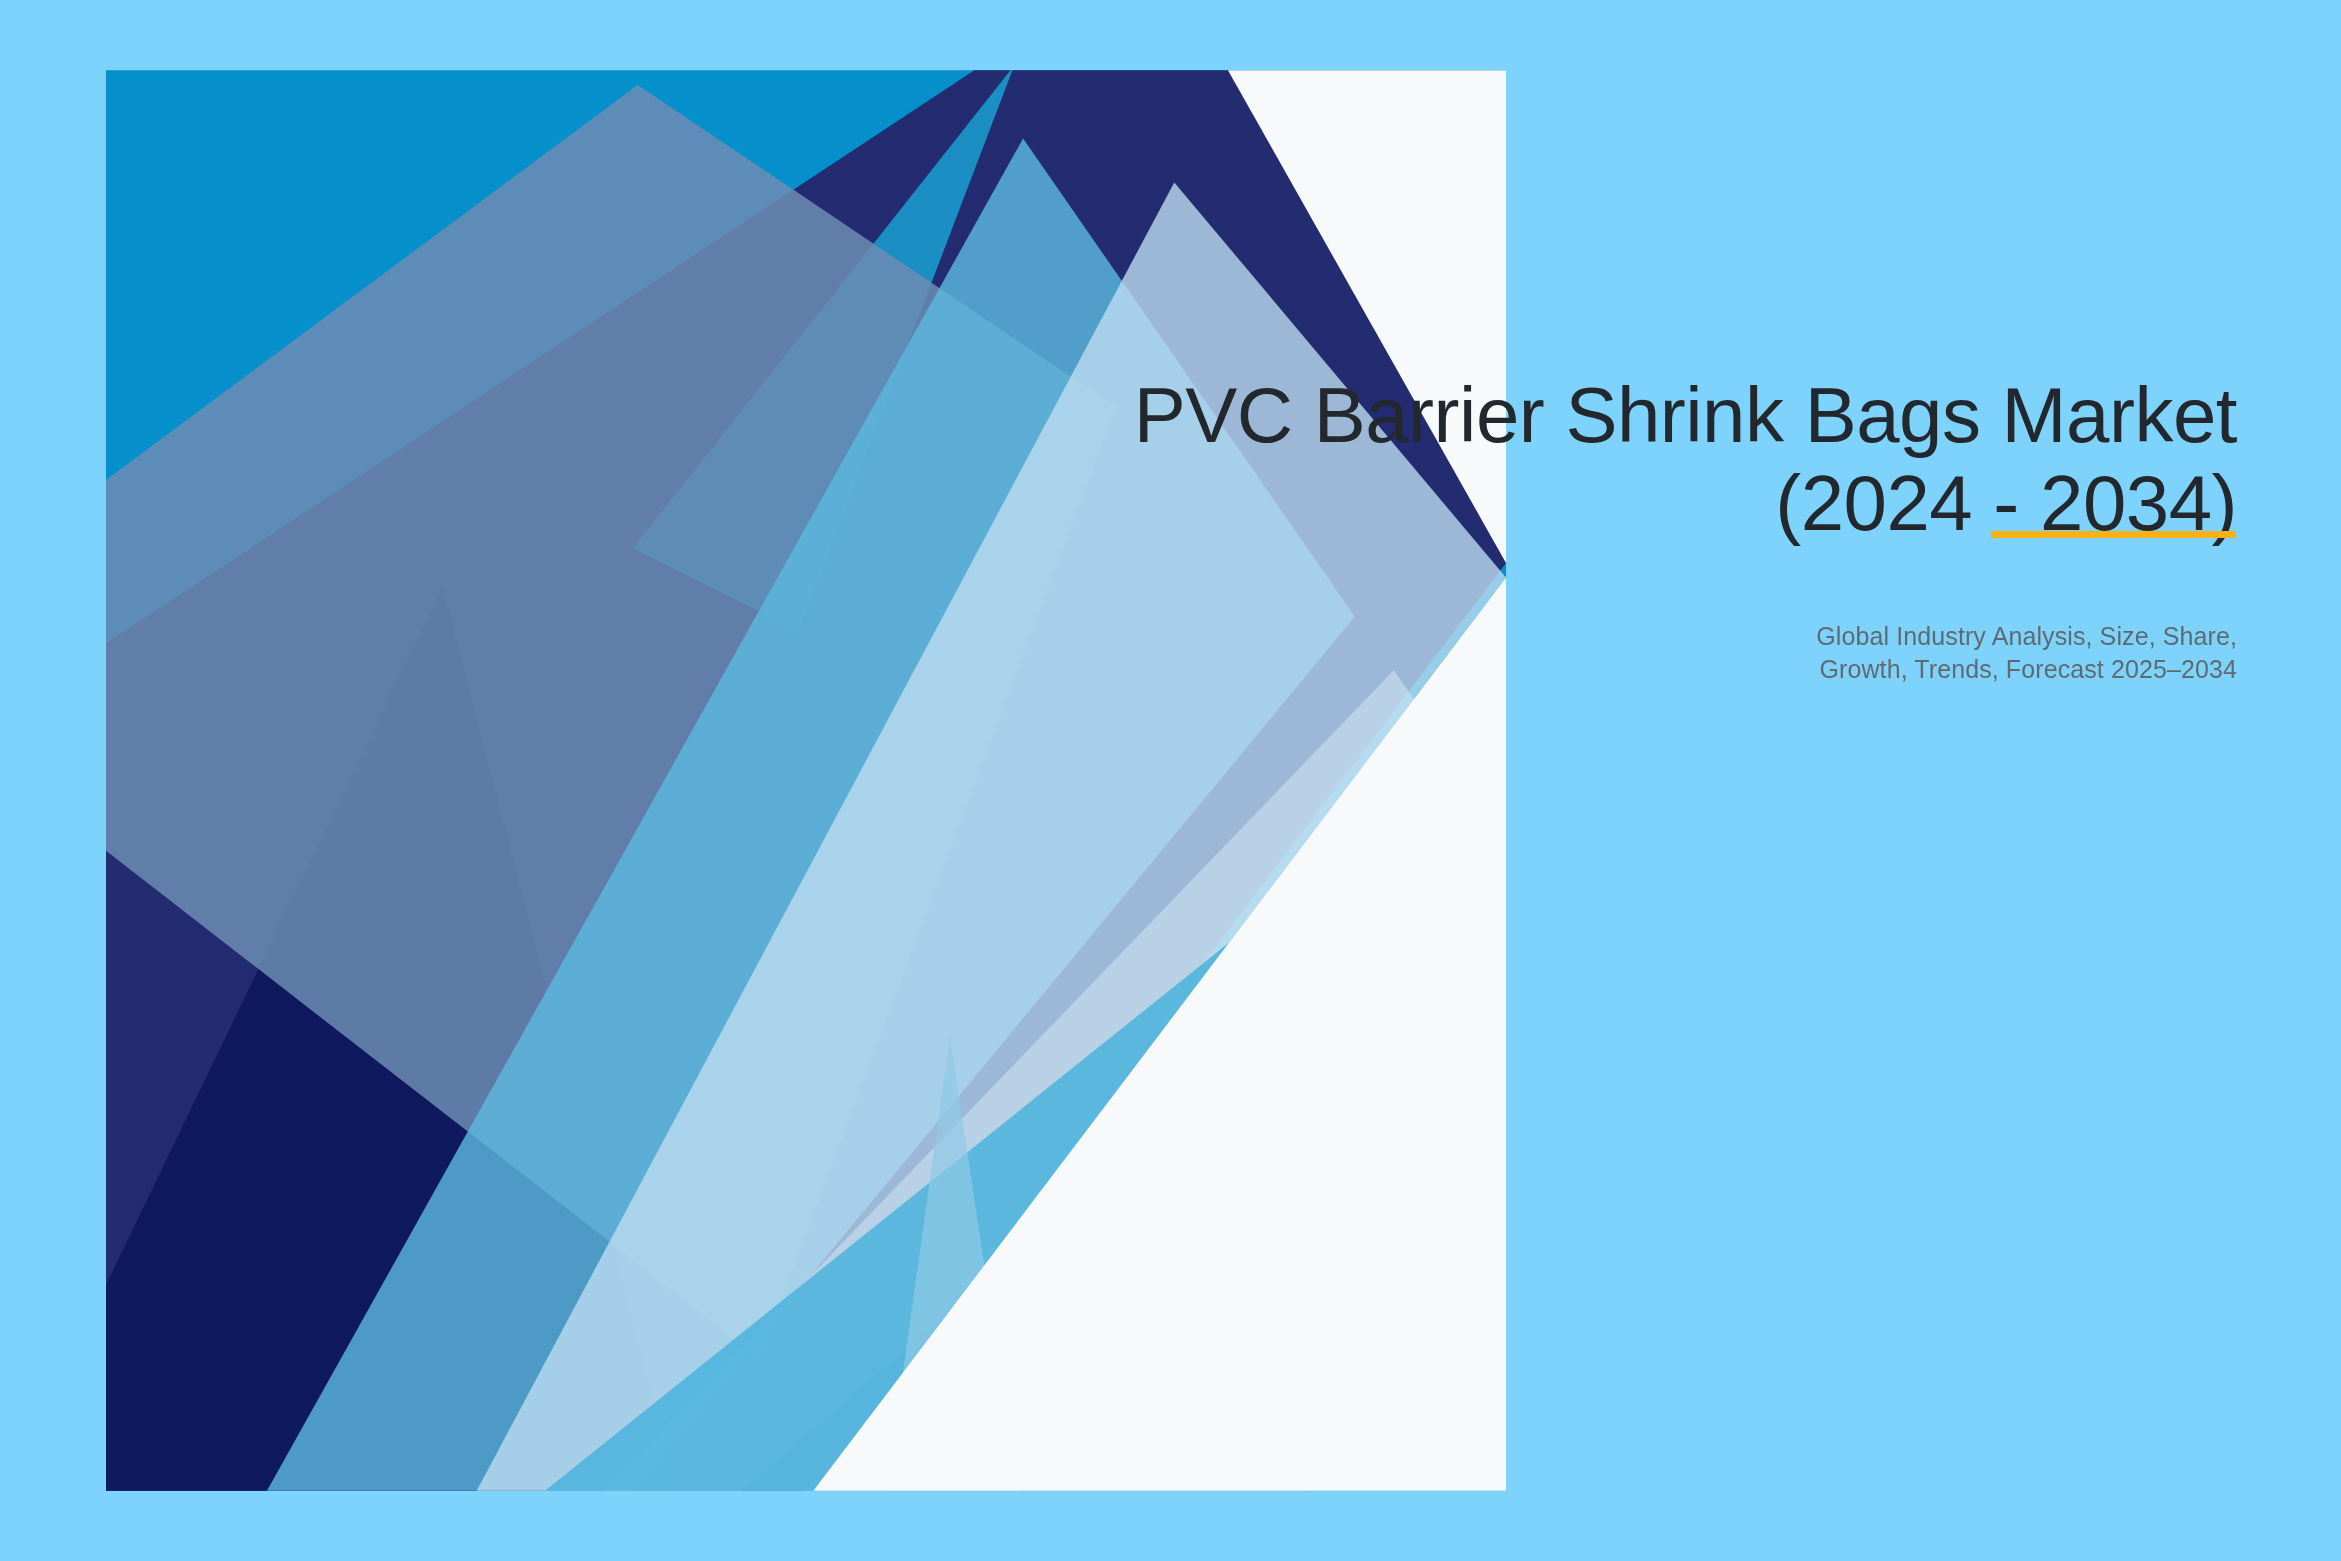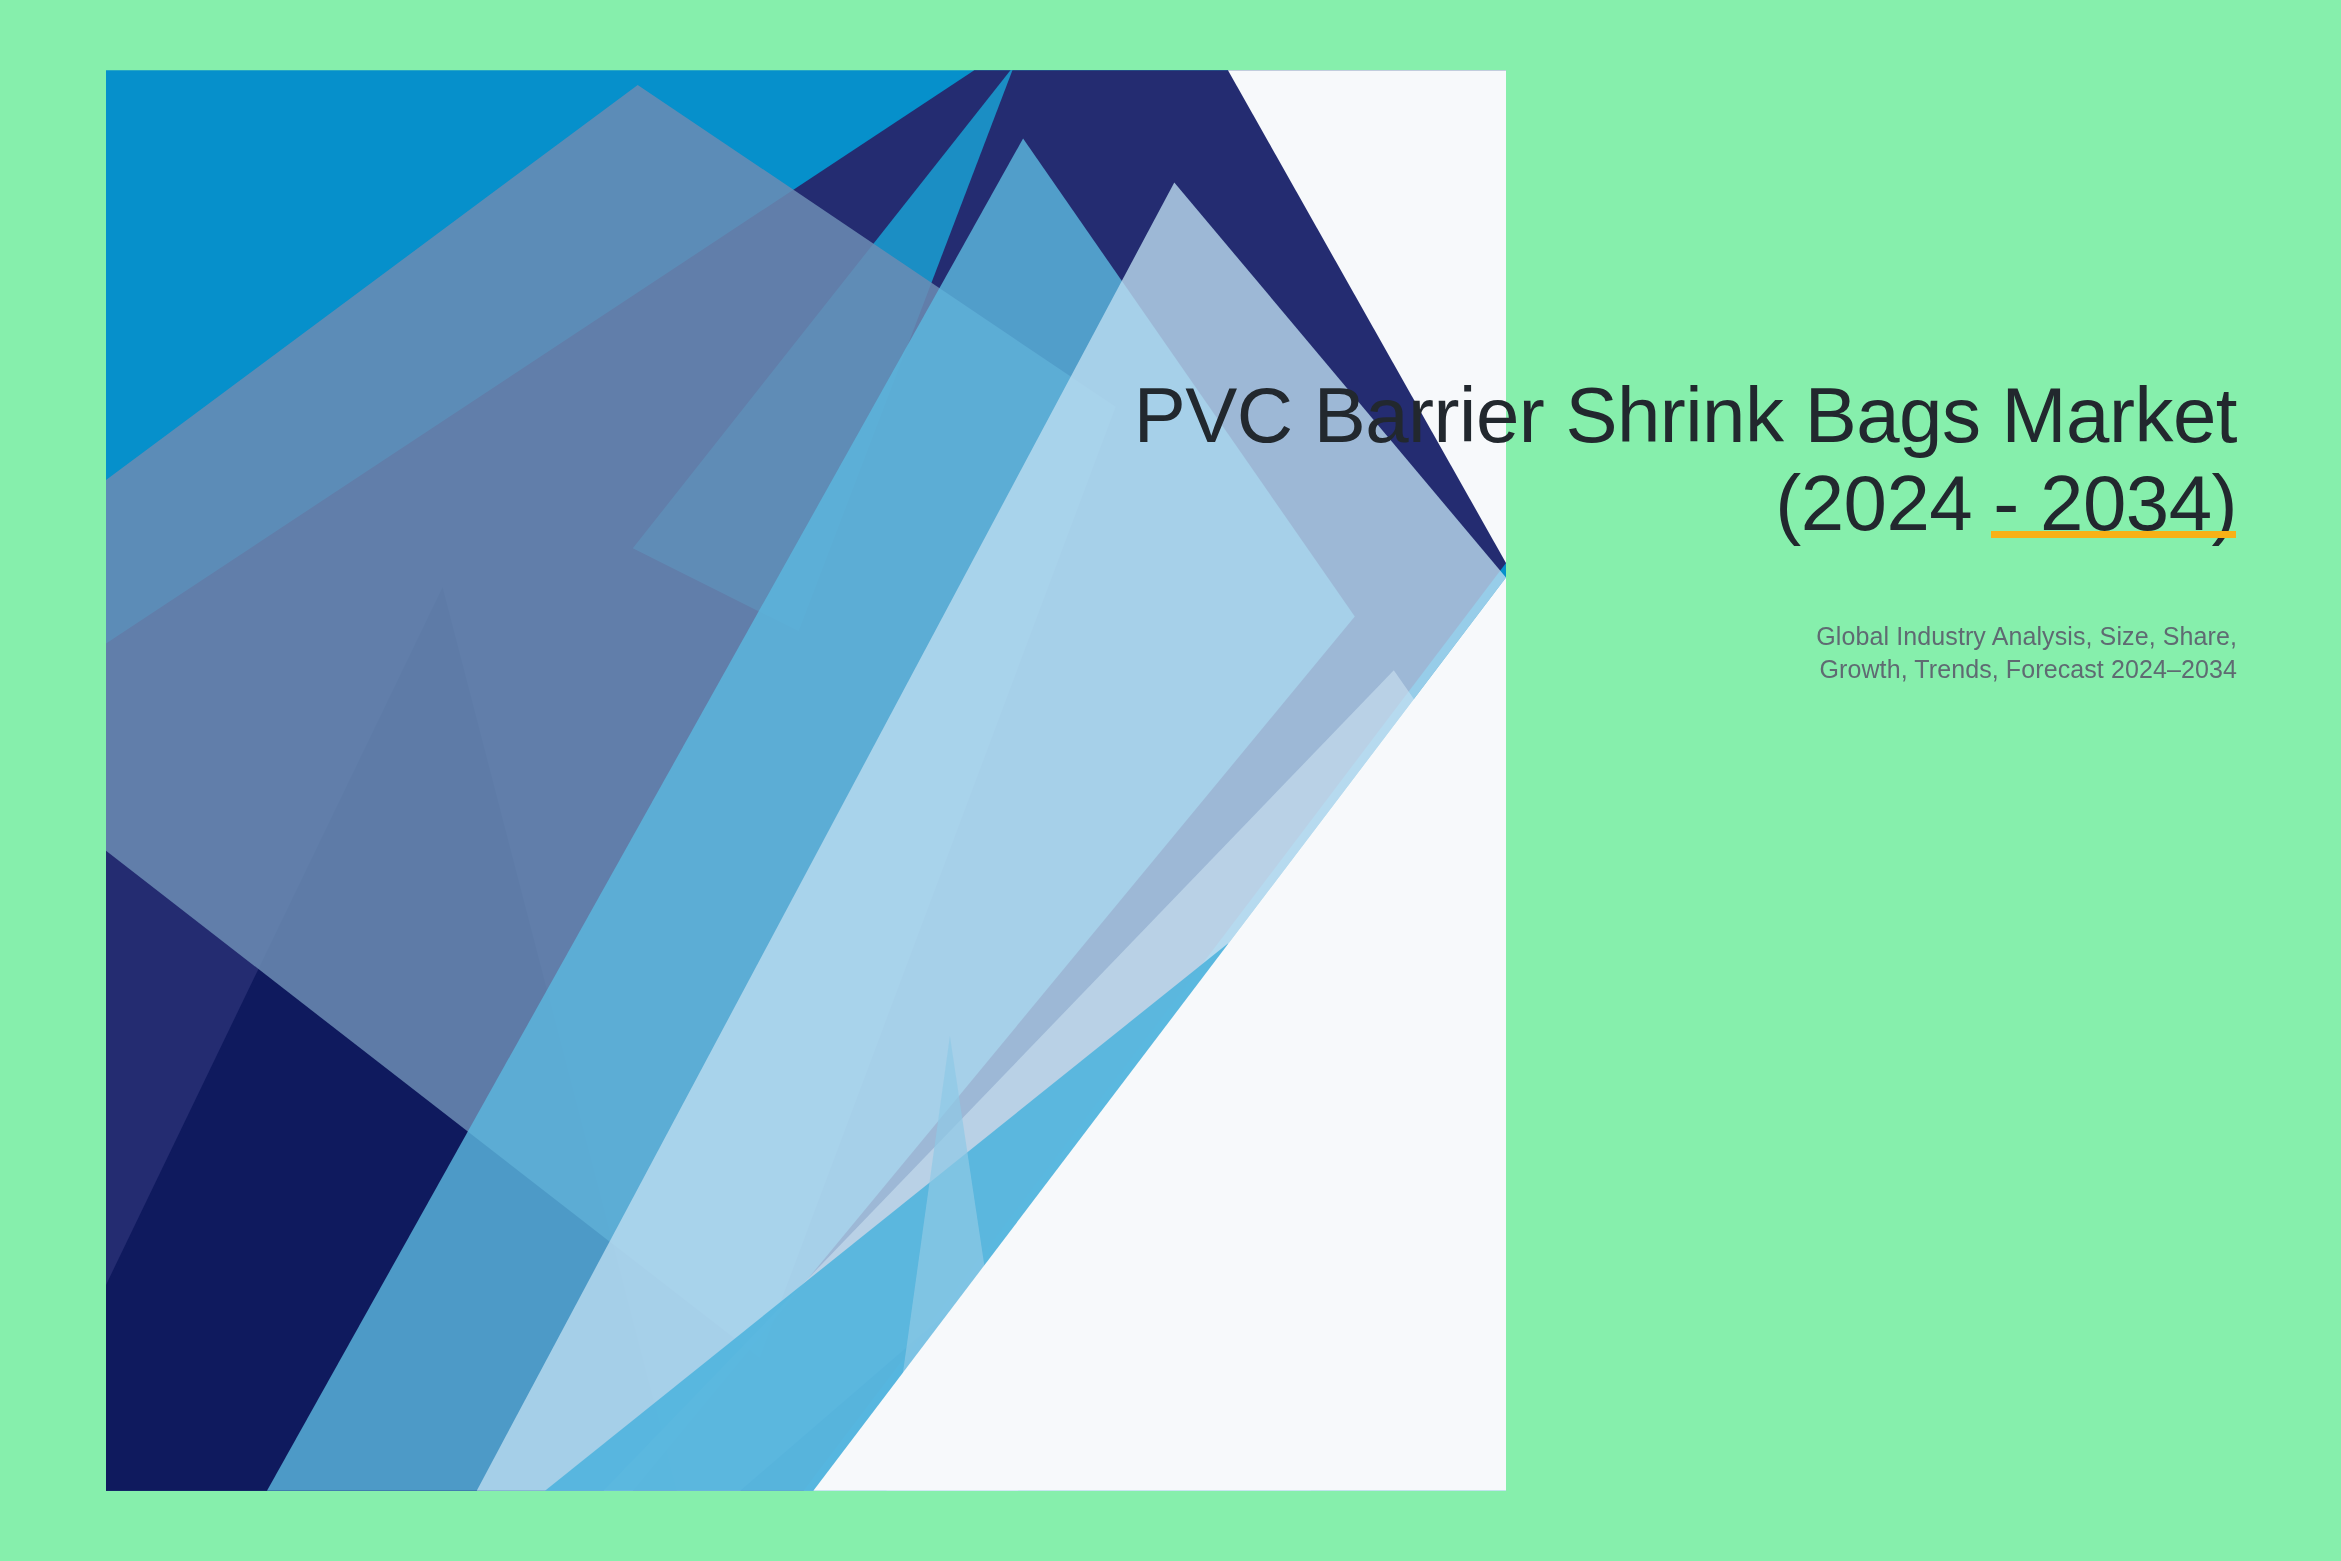--- a/index.html
+++ b/index.html
@@ -84,21 +84,21 @@
     font-weight: 400;
     line-height: 1.32;
     color: #5f6a72;
     letter-spacing: 0.1px;
   }
   #subtitle .sub-line { display: block; }
 </style>
 </head>
 <body style="background: rgb(247, 249, 251);">
 
-<div id="cover" style="background: #86efac;">
+<div id="cover" style="background: #7dd3fc;">
 
   <div id="artwork">
     <svg viewBox="0 0 2870 2912" xmlns="http://www.w3.org/2000/svg">
 
       <polygon points="0,0 2870,0 2870,2912 0,2912" fill="#0690cb"></polygon>
 
       <polygon points="2870,0 2870,1010 1430,2912 0,2912 0,1175 1780,0" fill="#242c71"></polygon>
 
       <polygon points="1862,-10 1420,1150 1080,980" fill="#1b8ec4"></polygon>
 
@@ -124,19 +124,19 @@
   <div id="text-block">
 
     <div id="title-group">
       <span class="title-line" style="color: rgb(34, 40, 46);">PVC Barrier Shrink Bags Market</span>
       <span class="title-line second" style="color: rgb(34, 40, 46);">(2024 - 2034)</span>
       <span id="accent-rule" style="background: rgb(248, 177, 22);"></span>
     </div>
 
     <div id="subtitle" style="color: rgb(95, 106, 114);">
       <span class="sub-line">Global Industry Analysis, Size, Share,</span>
-      <span class="sub-line">Growth, Trends, Forecast 2024–2034</span>
+      <span class="sub-line">Growth, Trends, Forecast 2025–2034</span>
     </div>
 
   </div>
 
 </div>
 
 
 </body></html>

